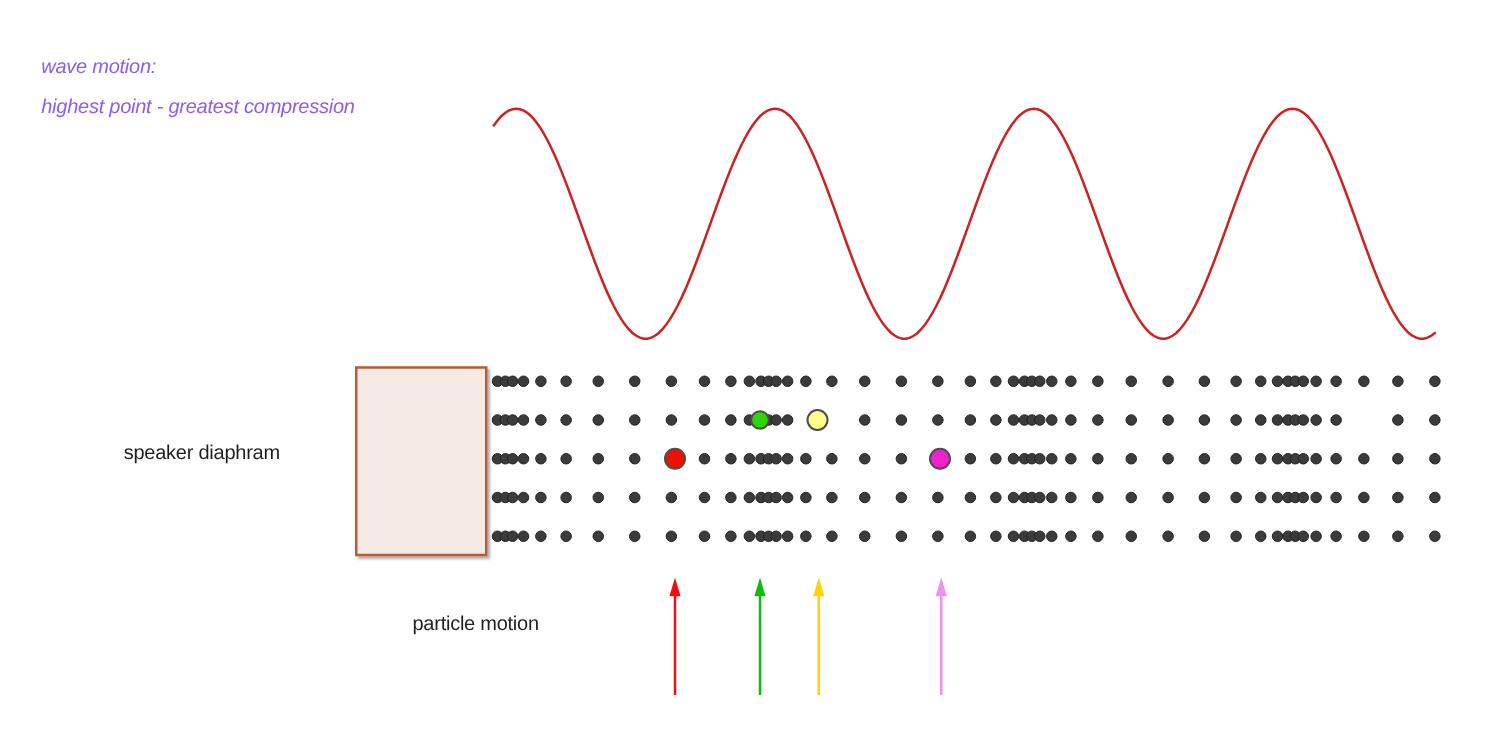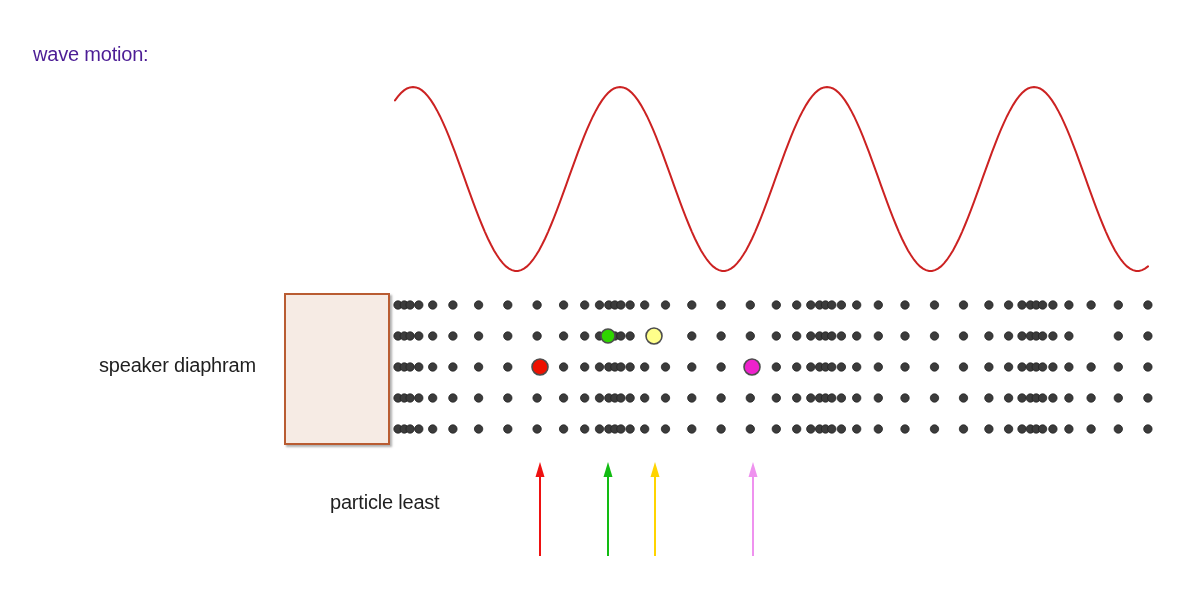--- a/index.html
+++ b/index.html
@@ -6,29 +6,30 @@
   .canvas{
     position:relative;
     width:1200px;height:603px;
     background:#ffffff;
     overflow:hidden;
     font-family:"Liberation Sans", sans-serif;
   }
   .note{
     position:absolute;
     left:33px;top:38px;
-    font-size:20px;
+    font-size:16px;
     line-height:32px;
-    color:#4c1d95;
+    color:#8b5cf6;
     letter-spacing:-0.2px;
     white-space:nowrap;
+    font-style:italic;
   }
   .label{
     position:absolute;
-    font-size:20px;
+    font-size:16px;
     color:#1f1f1f;
     letter-spacing:-0.2px;
     white-space:nowrap;
   }
   .label.speaker{left:99px;top:354px;}
   .label.pmotion{left:330px;top:491px;}
   .diaphragm{
     position:absolute;
     left:284px;top:293px;
     width:102px;height:148px;
@@ -268,21 +269,22 @@
       <line x1="608" y1="556" x2="608" y2="475" stroke="#12bb12" stroke-width="2"></line>
       <polygon points="608,462 603.5,477 612.5,477" fill="#12bb12"></polygon>
       <line x1="655" y1="556" x2="655" y2="475" stroke="#ffd400" stroke-width="2"></line>
       <polygon points="655,462 650.5,477 659.5,477" fill="#ffd400"></polygon>
       <line x1="753" y1="556" x2="753" y2="475" stroke="#ef92ef" stroke-width="2"></line>
       <polygon points="753,462 748.5,477 757.5,477" fill="#ef92ef"></polygon>
     </svg>
 
   <div class="note">
     <div>wave motion:</div>
+    <div>highest point - greatest compression</div>
   </div>
 
   <div class="diaphragm"></div>
 
   <div class="label speaker">speaker diaphram</div>
 
-  <div class="label pmotion">particle least</div>
+  <div class="label pmotion">particle motion</div>
 
 </div>
 
 </body></html>

